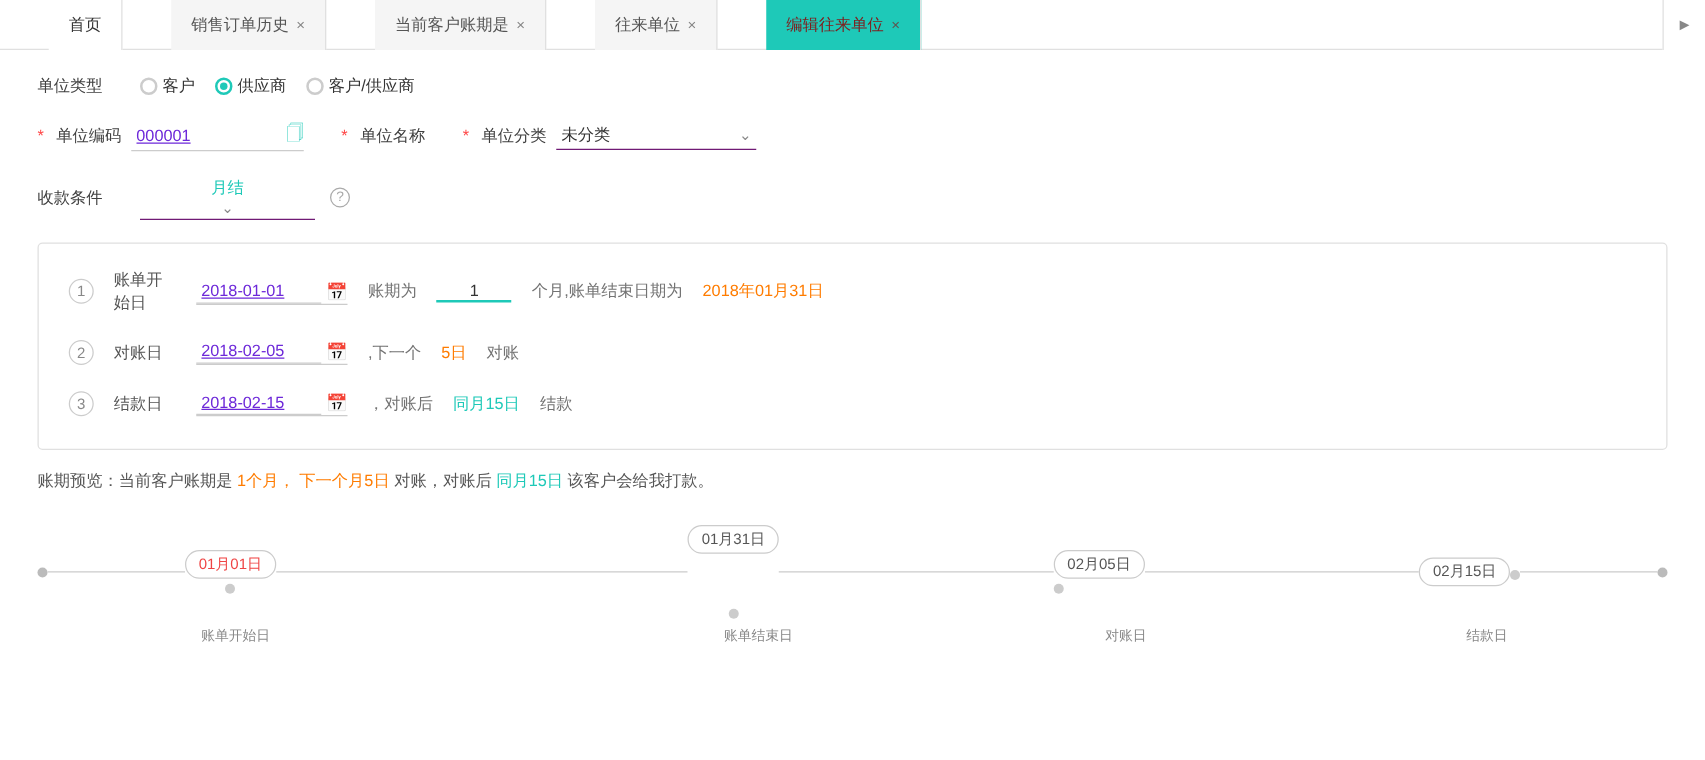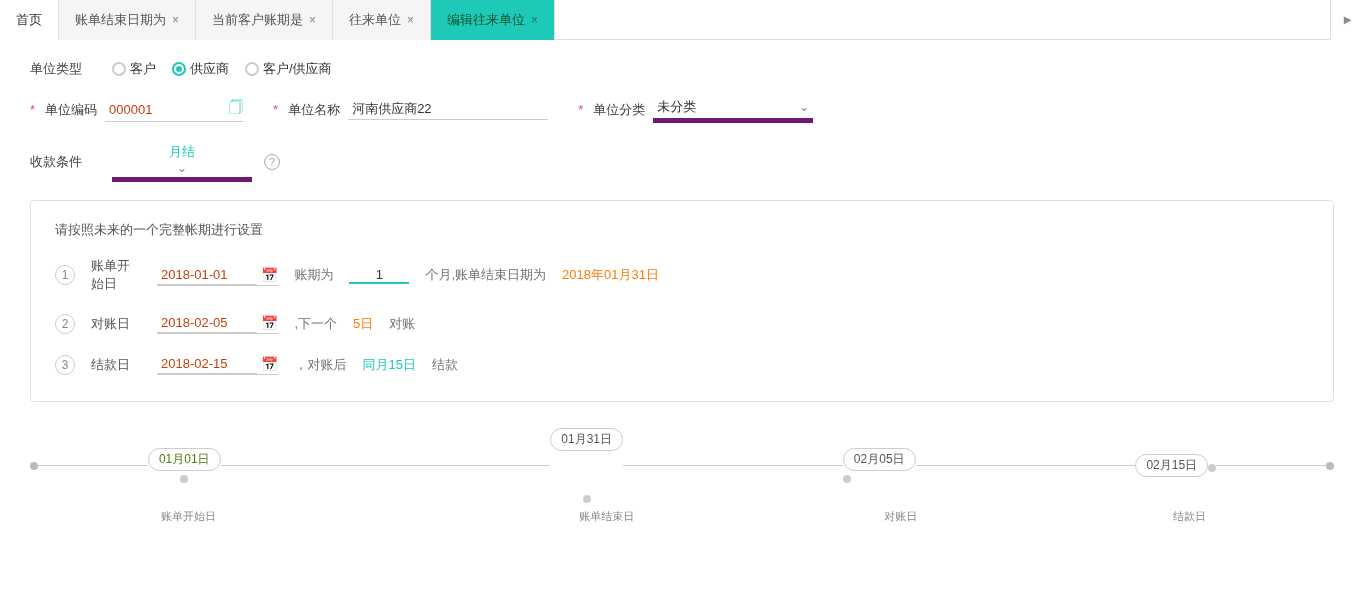--- a/index.html
+++ b/index.html
@@ -19,24 +19,25 @@
       align-items: center;
       padding: 0 16px;
       height: 40px;
       cursor: pointer;
       font-size: 13px;
       color: #555;
       border-right: 1px solid #e0e0e0;
       position: relative;
       white-space: nowrap;
       background: #f5f5f5;
+      margin-left: 39px;
     }
     .tab-item.active {
       background: #1ec9b8;
-      color: #14532d;
+      color: #7f1d1d;
       align-items: center;
     }
     .tab-item .close-btn {
       margin-left: 6px;
       font-size: 12px;
       cursor: pointer;
       opacity: 0.7;
     }
     .tab-item.home {
       background: #fff;
@@ -127,36 +128,37 @@
     .input-with-icon {
       display: flex;
       align-items: center;
       border-bottom: 1px solid #ccc;
     }
     .input-with-icon input {
       border: none;
       outline: none;
       padding: 2px 4px;
       font-size: 13px;
-      color: #c2410c;
+      color: #6d28d9;
       background: transparent;
       width: 120px;
+      text-decoration: underline;
     }
     .calendar-icon {
       color: #1ec9b8;
       font-size: 14px;
       cursor: pointer;
       margin-left: 4px;
     }
 
     
     .select-field {
       display: flex;
       align-items: center;
-      border-bottom: 5px solid #701a75;
+      border-bottom: 1px solid #701a75;
       padding: 2px 4px;
       cursor: pointer;
       min-width: 160px;
     }
     .select-value {
       color: #1ec9b8;
       flex: 1;
       font-size: 13px;
     }
     .select-value.gray {
@@ -246,21 +248,21 @@
     }
   </style>
 </head>
 <body>
 
 <div class="tabs-bar">
   <div class="tab-item home">
     <span>首页</span>
   </div>
   <div class="tab-item">
-    <span>账单结束日期为</span>
+    <span>销售订单历史</span>
     <span class="close-btn">×</span>
   </div>
   <div class="tab-item">
     <span>当前客户账期是</span>
     <span class="close-btn">×</span>
   </div>
   <div class="tab-item">
     <span>往来单位</span>
     <span class="close-btn">×</span>
   </div>
@@ -297,21 +299,20 @@
       <span class="form-label">单位编码</span>
       <div class="input-with-icon">
         <input type="text" class="input-field" style="border-bottom: none; width: 120px;" value="000001">
         <span class="calendar-icon">🗍</span>
       </div>
     </div>
 
     <div style="display:flex;align-items:center;gap:8px;">
       <span class="required-star">*</span>
       <span class="form-label">单位名称</span>
-      <input type="text" class="input-field" style="width: 200px;" value="河南供应商22">
     </div>
 
     <div style="display:flex;align-items:center;gap:8px;">
       <span class="required-star">*</span>
       <span class="form-label">单位分类</span>
       <div class="select-field">
         <span class="select-value gray">未分类</span>
         <span class="chevron-down">⌄</span>
       </div>
     </div>
@@ -322,21 +323,20 @@
     <div style="display:flex;align-items:center;gap:6px;">
       <div class="select-field" style="min-width:140px;flex-direction:column;">
         <span class="select-value">月结</span>
         <span class="chevron-down">⌄</span>
       </div>
       <div class="help-icon">?</div>
     </div>
   </div>
 
   <div class="period-box">
-    <div class="period-title">请按照未来的一个完整帐期进行设置</div>
 
     <div class="period-row">
       <div class="period-num">1</div>
       <span class="period-label">账单开始日</span>
       <div class="input-with-icon">
         <input type="text" style="border-top: none; border-right: none; border-left: none; border-image: initial; border-bottom: 1px solid rgb(204, 204, 204); outline: none; width: 100px; font-size: 13px; background: transparent;" value="2018-01-01">
         <span class="calendar-icon">📅</span>
       </div>
       <span class="period-text">账期为</span>
       <input type="text" class="month-input" value="1" style="">
@@ -362,31 +362,39 @@
       <div class="input-with-icon">
         <input type="text" style="border-top: none; border-right: none; border-left: none; border-image: initial; border-bottom: 1px solid rgb(204, 204, 204); outline: none; width: 100px; font-size: 13px; background: transparent;" value="2018-02-15">
         <span class="calendar-icon">📅</span>
       </div>
       <span class="period-text">，对账后</span>
       <span class="teal-text">同月15日</span>
       <span class="period-text">结款</span>
     </div>
   </div>
 
+  <div class="preview-text">
+    <span>账期预览：当前客户账期是</span>
+    <span class="orange-text">1个月，</span>
+    <span class="orange-text">下一个月5日</span>
+    <span>对账，对账后</span>
+    <span class="teal-text">同月15日</span>
+    <span>该客户会给我打款。</span>
+  </div>
 
   <div style="padding: 10px 0 0 0; position: relative;">
 
     <div style="display:flex; align-items:center; width:100%; position:relative;">
 
       <div style="width:8px;height:8px;border-radius:50%;background:#bbb;flex-shrink:0;"></div>
 
       <div style="flex:1;height:1px;background:#ccc;"></div>
 
       <div style="display:flex;flex-direction:column;align-items:center;">
-        <div style="border:1px solid #ccc;border-radius:12px;padding:2px 10px;font-size:12px;color:#4d7c0f;background:#fff;white-space:nowrap;">01月01日</div>
+        <div style="border:1px solid #ccc;border-radius:12px;padding:2px 10px;font-size:12px;color:#ef4444;background:#fff;white-space:nowrap;">01月01日</div>
         <div style="width:8px;height:8px;border-radius:50%;background:#ccc;margin-top:4px;"></div>
       </div>
 
       <div style="flex:3;height:1px;background:#ccc;"></div>
 
       <div style="display:flex;flex-direction:column;align-items:center;gap:40px;">
         <div style="border:1px solid #ccc;border-radius:12px;padding:2px 10px;font-size:12px;color:#555;background:#fff;white-space:nowrap;">01月31日</div>
         <div style="width:8px;height:8px;border-radius:50%;background:#ccc;margin-top:4px;"></div>
       </div>
 

